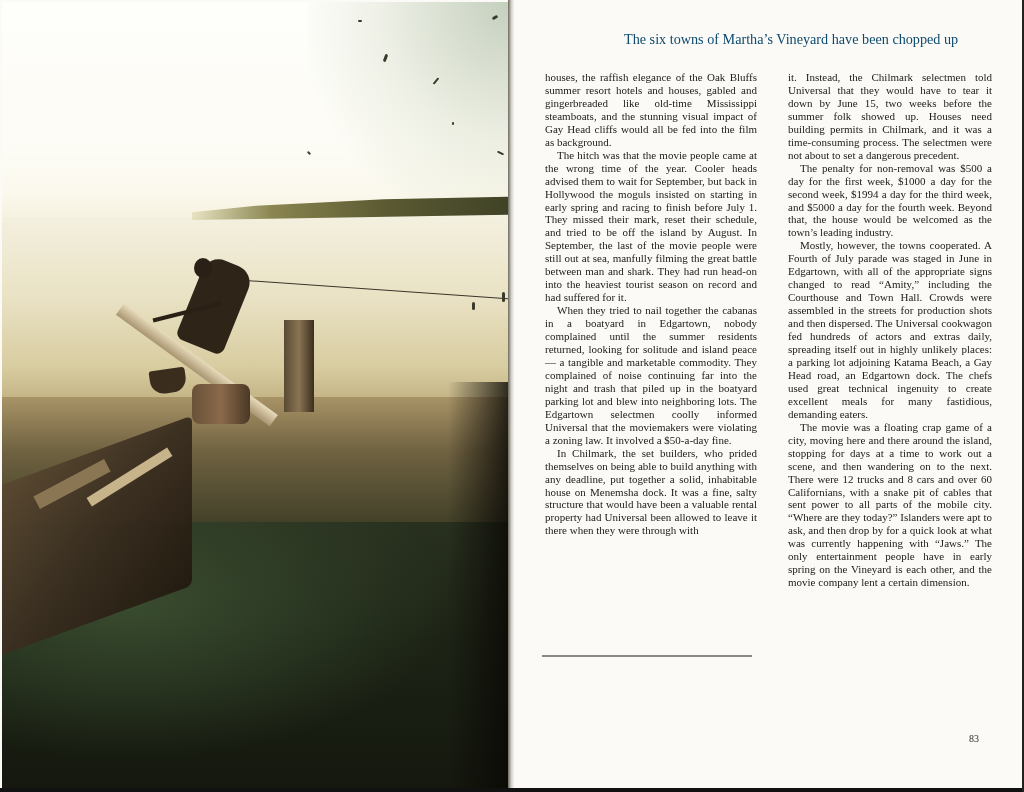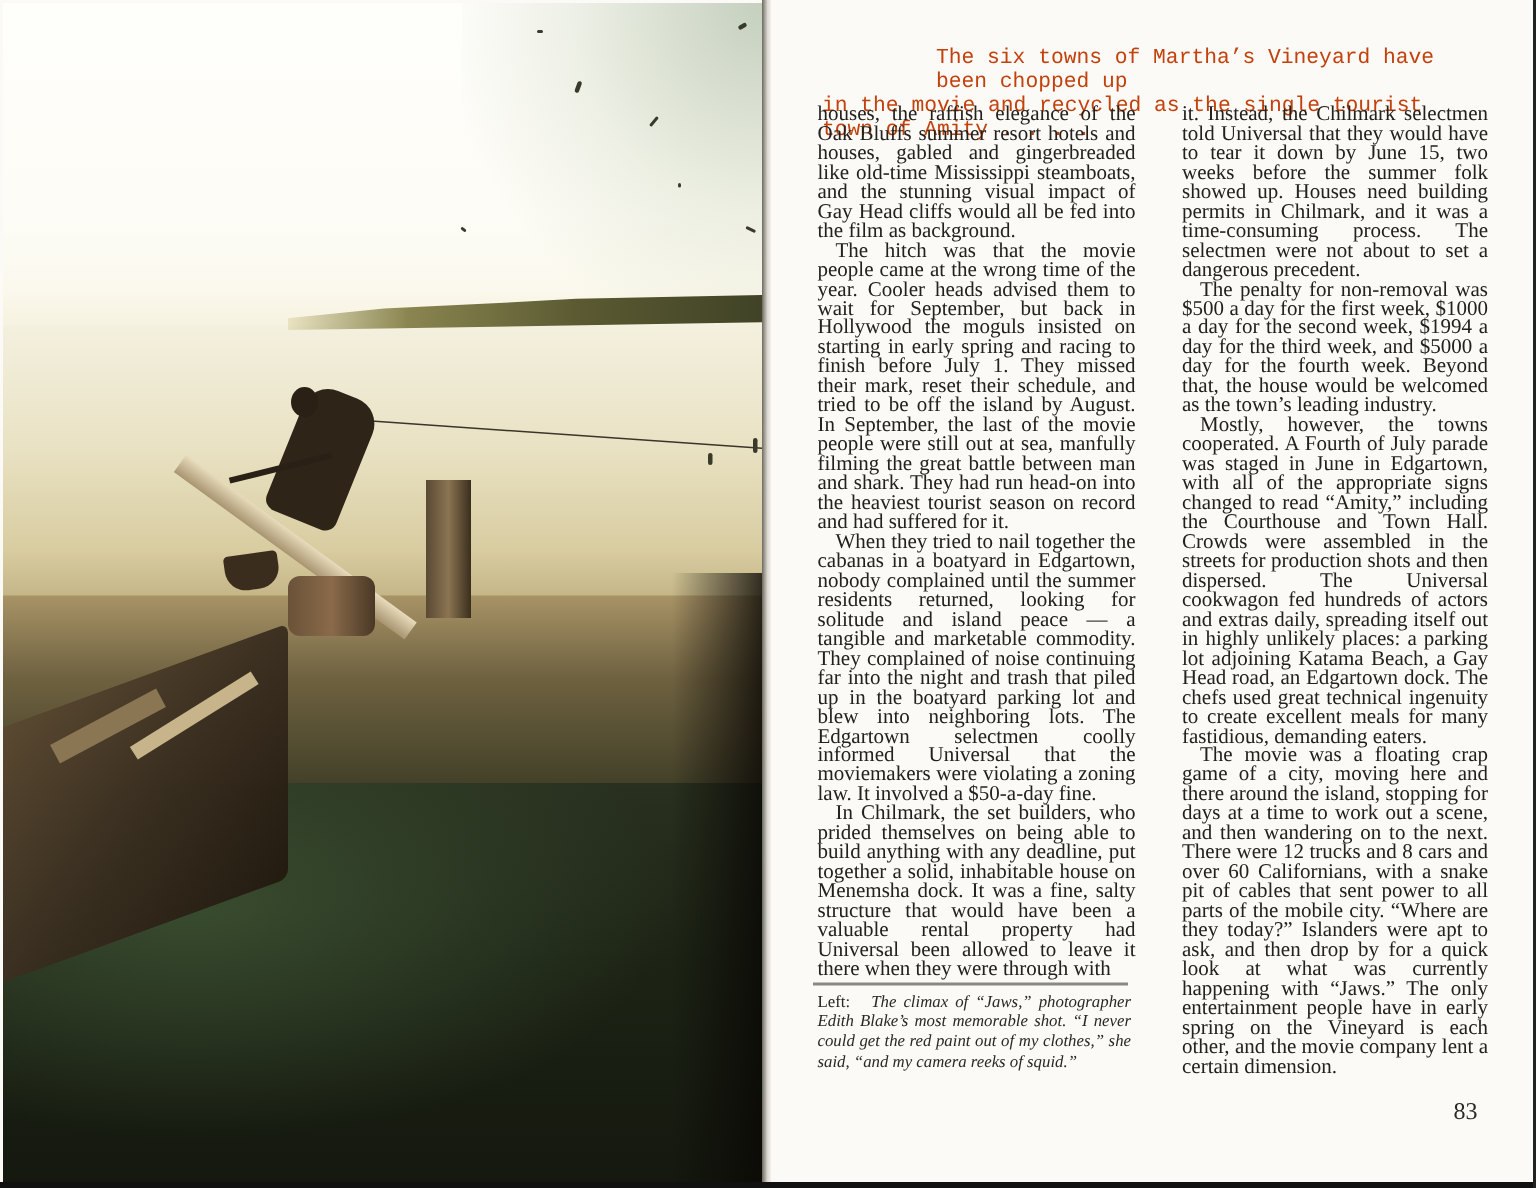--- a/index.html
+++ b/index.html
@@ -103,48 +103,48 @@
   .photo .speck {
     position: absolute; background: #3a3a2a; border-radius: 2px;
   }
   .gutter {
     position: absolute; left: 508px; top: 0; width: 6px; height: 792px;
     background: linear-gradient(90deg, #6c6a60 0%, #d8d6ce 60%, #f3f1ea 100%);
   }
   
   .headline {
     position: absolute; left: 548px; top: 31px; width: 420px;
-    font-family: Liberation Mono, monospace;
-    font-size: 14.2px; line-height: 16px; color: #c2410c;
+    font-family: Liberation Serif, serif;
+    font-size: 14.2px; line-height: 16px; color: #0c4a6e;
   }
   .headline .l1 { display: block; padding-left: 76px; }
   .headline .l2 { display: block; }
   .col {
     position: absolute; top: 71px; width: 212px;
-    font-size: 14px; line-height: 12.95px; color: #23211c;
+    font-size: 11px; line-height: 12.95px; color: #23211c;
     text-align: justify;
   }
   .col.left { left: 545px; }
   .col.right { left: 788px; width: 204px; }
   .col p { margin: 0; text-indent: 12px; }
   .col p.cont { text-indent: 0; }
   .rule {
     position: absolute; left: 542px; top: 655px; width: 210px; height: 1.5px;
     background: #8a8880;
   }
   .caption {
     position: absolute; left: 545px; top: 662px; width: 209px;
     font-size: 11.2px; line-height: 13.2px; color: #2a2822;
     text-align: justify;
   }
   .caption .lbl { font-style: normal; }
   .caption .txt { font-style: italic; }
   .folio {
     position: absolute; left: 969px; top: 733px;
-    font-size: 16px; color: #2a2822;
+    font-size: 10px; color: #2a2822;
   }
   .bottom-edge {
     position: absolute; left: 0; top: 788px; width: 1024px; height: 4px; background: #111;
   }
   .right-edge {
     position: absolute; right: 0; top: 0; width: 2px; height: 792px; background: #222;
   }
 </style>
 </head>
 <body>
@@ -177,42 +177,36 @@
     <div class="speck" style="left:305px;top:150px;width:4px;height:2px;transform:rotate(40deg)"></div>
     <div class="speck" style="left:450px;top:120px;width:2px;height:3px"></div>
     <div class="speck" style="left:470px;top:300px;width:3px;height:8px"></div>
     <div class="speck" style="left:500px;top:290px;width:3px;height:10px"></div>
   </div>
 
   <div class="gutter"></div>
 
   <div class="headline">
     <span class="l1">The six towns of Martha’s Vineyard have been chopped up</span>
-    <span class="l2">in the movie and recycled as the single tourist town of Amity . . . .</span>
   </div>
 
   <div class="col left">
     <p class="cont">houses, the raffish elegance of the Oak Bluffs summer resort hotels and houses, gabled and gingerbreaded like old-time Mississippi steamboats, and the stunning visual impact of Gay Head cliffs would all be fed into the film as background.</p>
     <p>The hitch was that the movie people came at the wrong time of the year. Cooler heads advised them to wait for September, but back in Hollywood the moguls insisted on starting in early spring and racing to finish before July 1. They missed their mark, reset their schedule, and tried to be off the island by August. In September, the last of the movie people were still out at sea, manfully filming the great battle between man and shark. They had run head-on into the heaviest tourist season on record and had suffered for it.</p>
     <p>When they tried to nail together the cabanas in a boatyard in Edgartown, nobody complained until the summer residents returned, looking for solitude and island peace — a tangible and marketable commodity. They complained of noise continuing far into the night and trash that piled up in the boatyard parking lot and blew into neighboring lots. The Edgartown selectmen coolly informed Universal that the moviemakers were violating a zoning law. It involved a $50-a-day fine.</p>
     <p>In Chilmark, the set builders, who prided themselves on being able to build anything with any deadline, put together a solid, inhabitable house on Menemsha dock. It was a fine, salty structure that would have been a valuable rental property had Universal been allowed to leave it there when they were through with</p>
   </div>
 
   <div class="col right">
     <p class="cont">it. Instead, the Chilmark selectmen told Universal that they would have to tear it down by June 15, two weeks before the summer folk showed up. Houses need building permits in Chilmark, and it was a time-consuming process. The selectmen were not about to set a dangerous precedent.</p>
     <p>The penalty for non-removal was $500 a day for the first week, $1000 a day for the second week, $1994 a day for the third week, and $5000 a day for the fourth week. Beyond that, the house would be welcomed as the town’s leading industry.</p>
     <p>Mostly, however, the towns cooperated. A Fourth of July parade was staged in June in Edgartown, with all of the appropriate signs changed to read “Amity,” including the Courthouse and Town Hall. Crowds were assembled in the streets for production shots and then dispersed. The Universal cookwagon fed hundreds of actors and extras daily, spreading itself out in highly unlikely places: a parking lot adjoining Katama Beach, a Gay Head road, an Edgartown dock. The chefs used great technical ingenuity to create excellent meals for many fastidious, demanding eaters.</p>
     <p>The movie was a floating crap game of a city, moving here and there around the island, stopping for days at a time to work out a scene, and then wandering on to the next. There were 12 trucks and 8 cars and over 60 Californians, with a snake pit of cables that sent power to all parts of the mobile city. “Where are they today?” Islanders were apt to ask, and then drop by for a quick look at what was currently happening with “Jaws.” The only entertainment people have in early spring on the Vineyard is each other, and the movie company lent a certain dimension.</p>
   </div>
 
   <div class="rule"></div>
 
-  <div class="caption">
-    <span class="lbl">Left:</span>
-    &nbsp;
-    <span class="txt">The climax of “Jaws,” photographer Edith Blake’s most memorable shot. “I never could get the red paint out of my clothes,” she said, “and my camera reeks of squid.”</span>
-  </div>
 
   <div class="folio">83</div>
 
   <div class="bottom-edge"></div>
   <div class="right-edge"></div>
 </div>
 
 </body></html>

